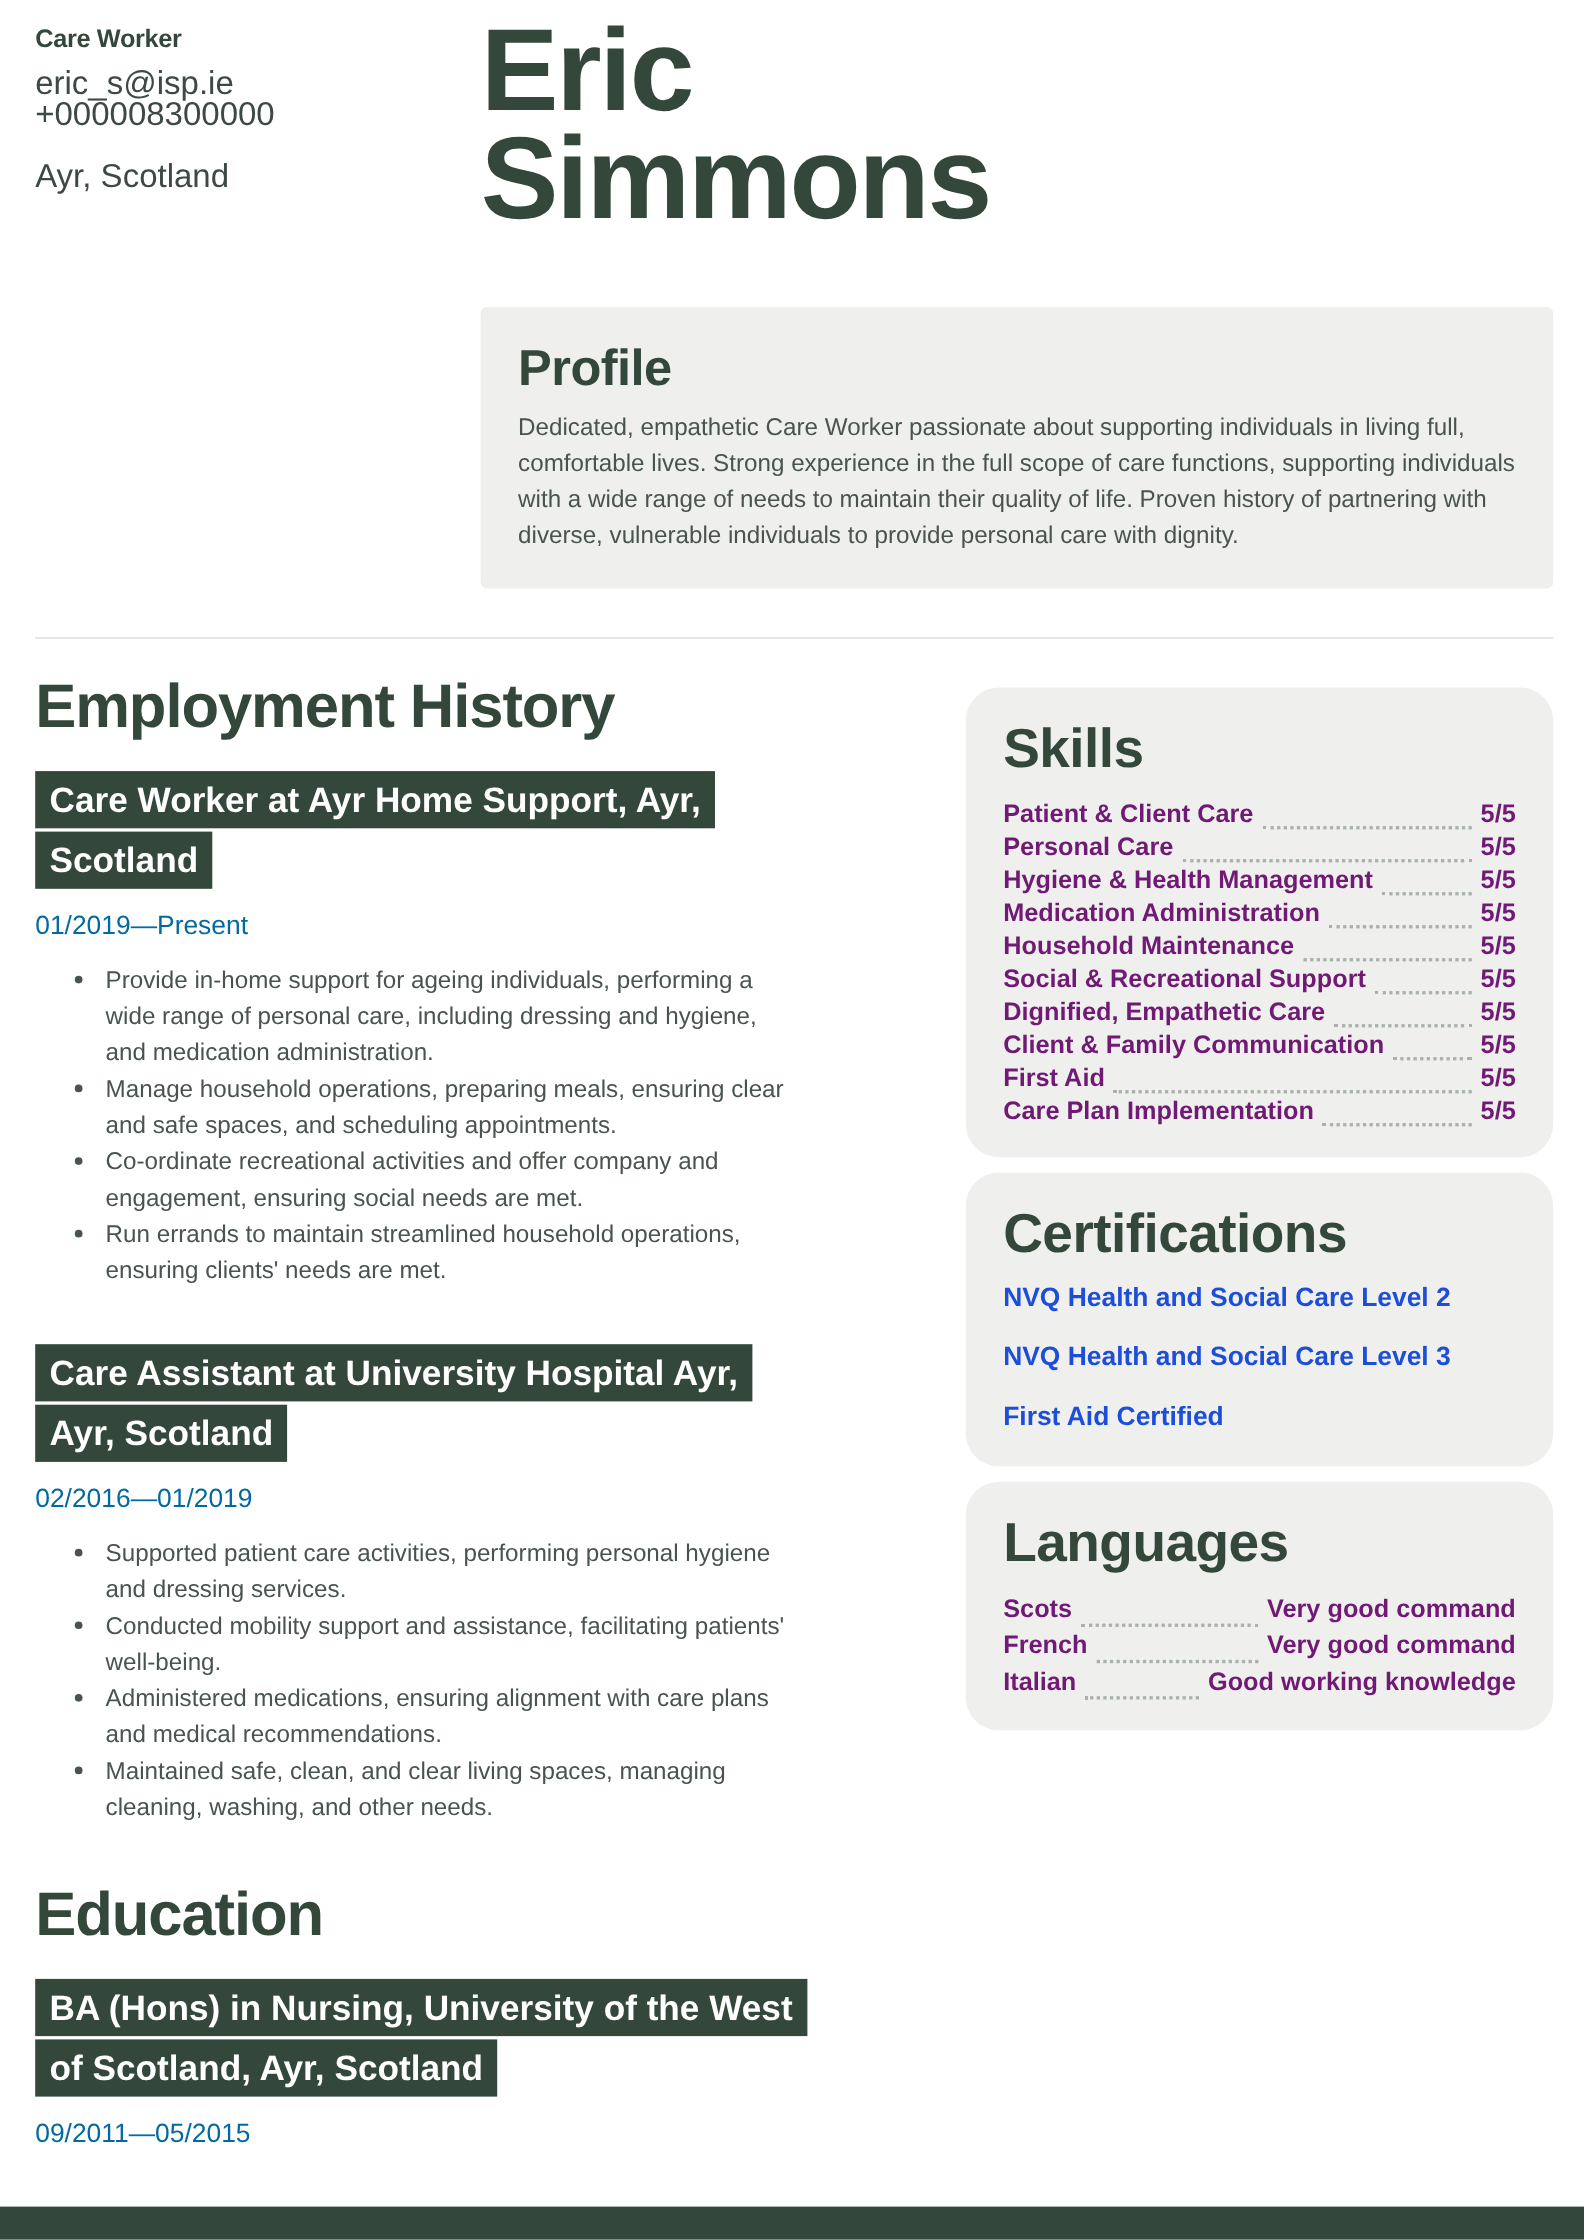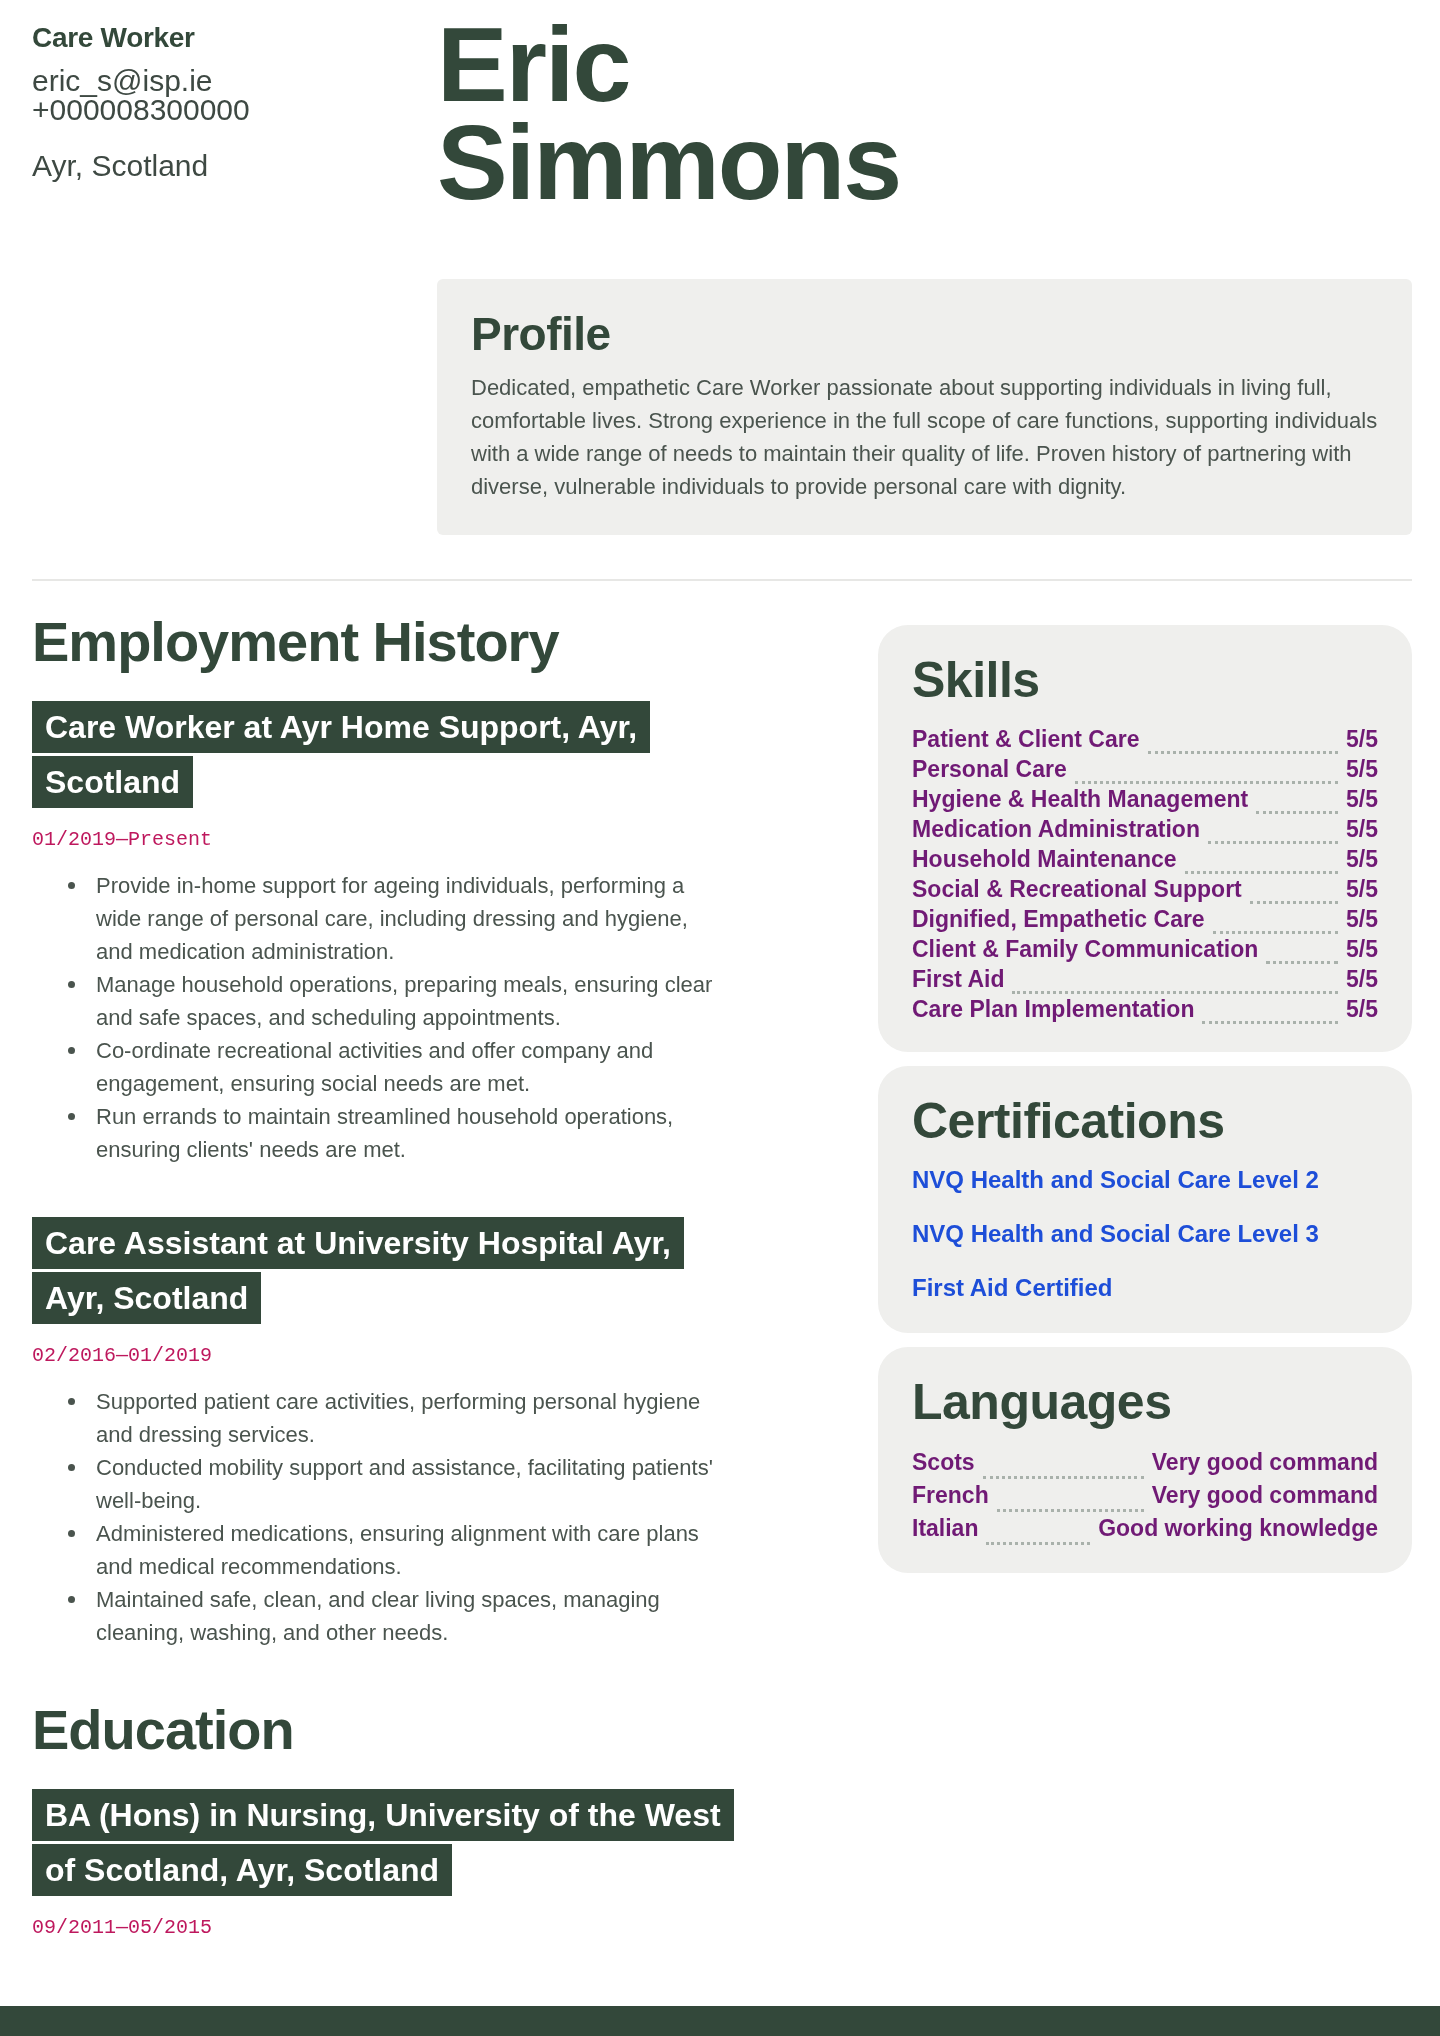--- a/index.html
+++ b/index.html
@@ -13,21 +13,21 @@
     overflow: hidden;
   }
   .page { position: relative; width: 1440px; height: 2036px; }
 
   
   .header { position: relative; padding-top: 16px; }
   .contact {
     position: absolute; left: 32px; top: 22px; width: 330px;
   }
   .contact-role {
-    font-size: 28px; font-weight: bold; color: #33483A;
+    font-size: 23px; font-weight: bold; color: #33483A;
     margin: 0 0 12px 0; letter-spacing: -0.3px;
   }
   .contact-line { font-size: 30px; color: #3E4943; line-height: 29px; margin: 0; }
   .contact-loc { margin-top: 27px; }
 
   .name-block { margin-left: 437px; margin-right: 28px; }
   .name {
     margin: 0; padding: 0;
     font-size: 106px; line-height: 0.92; font-weight: bold;
     color: #33483A; letter-spacing: -2px;
@@ -64,22 +64,22 @@
   .job-title-line { margin: 0; line-height: 1.72; max-width: 690px; }
   .job-title {
     display: inline;
     background: #33483A; color: #ffffff;
     font-size: 32px; font-weight: bold;
     padding: 8px 13px;
     box-decoration-break: clone; -webkit-box-decoration-break: clone;
   }
   .job-dates {
     margin: 18px 0 0 0;
-    font-family: Liberation Mono, monospace;
-    font-size: 20px; color: #be185d;
+    font-family: Liberation Sans, sans-serif;
+    font-size: 24px; color: #0369a1;
   }
   .bullets {
     margin: 18px 0 50px 0; padding: 0 0 0 64px;
     list-style: none;
     font-size: 22px; line-height: 33px; color: #4A544E;
     max-width: 690px;
   }
   .bullets li { position: relative; margin: 0; }
   .bullets li::before {
     content: ""; position: absolute; left: -28px; top: 13px;

